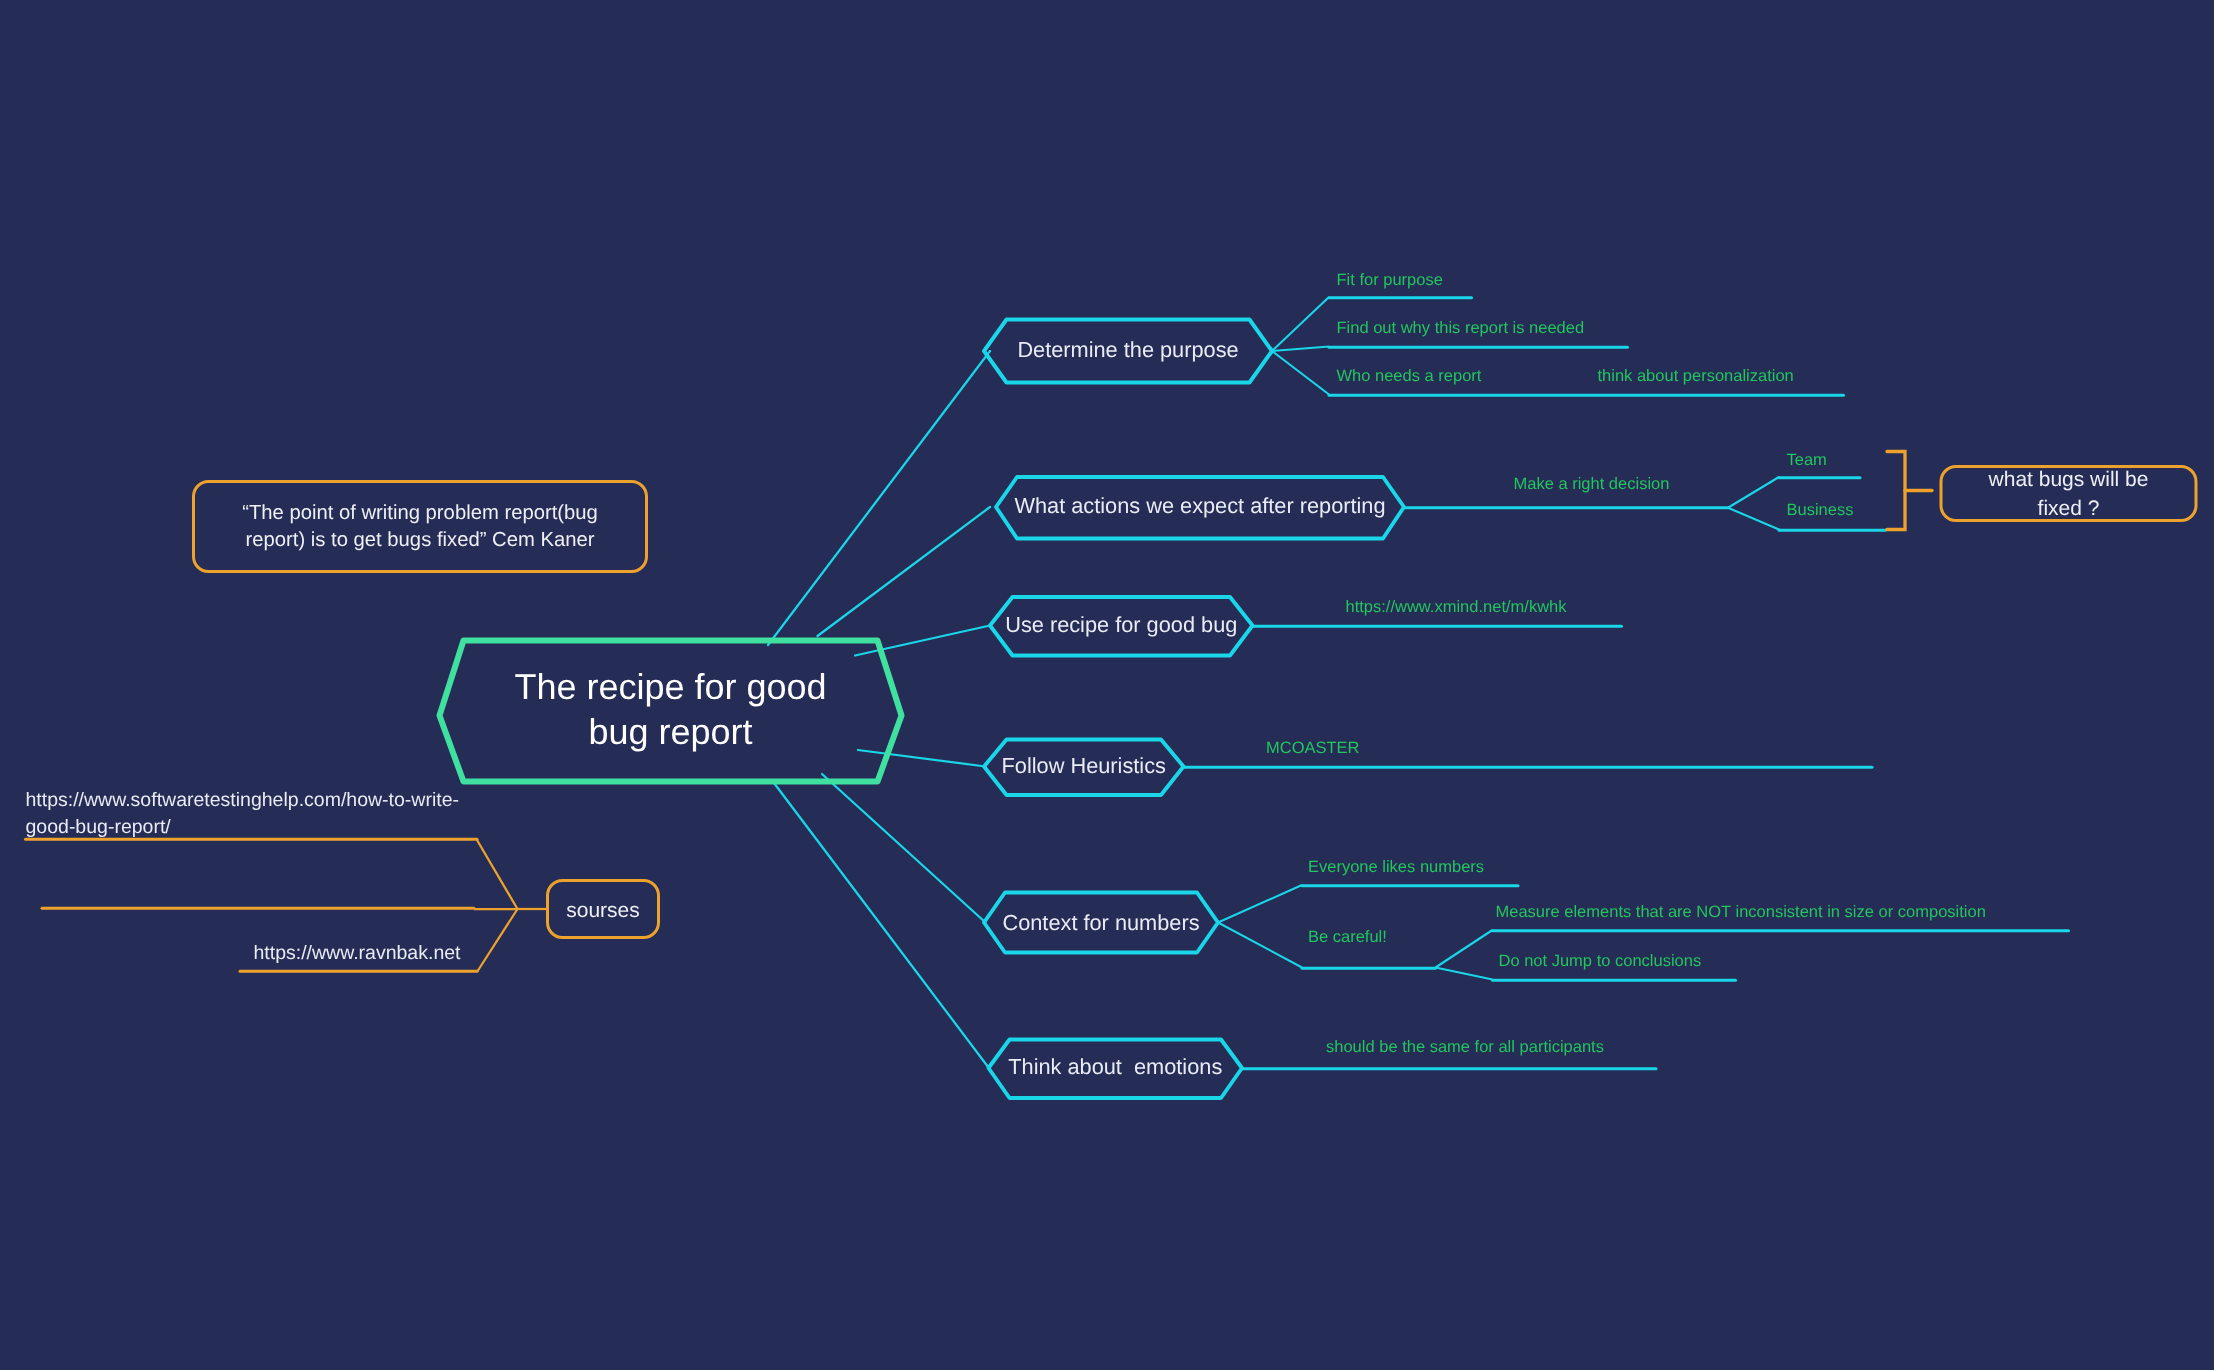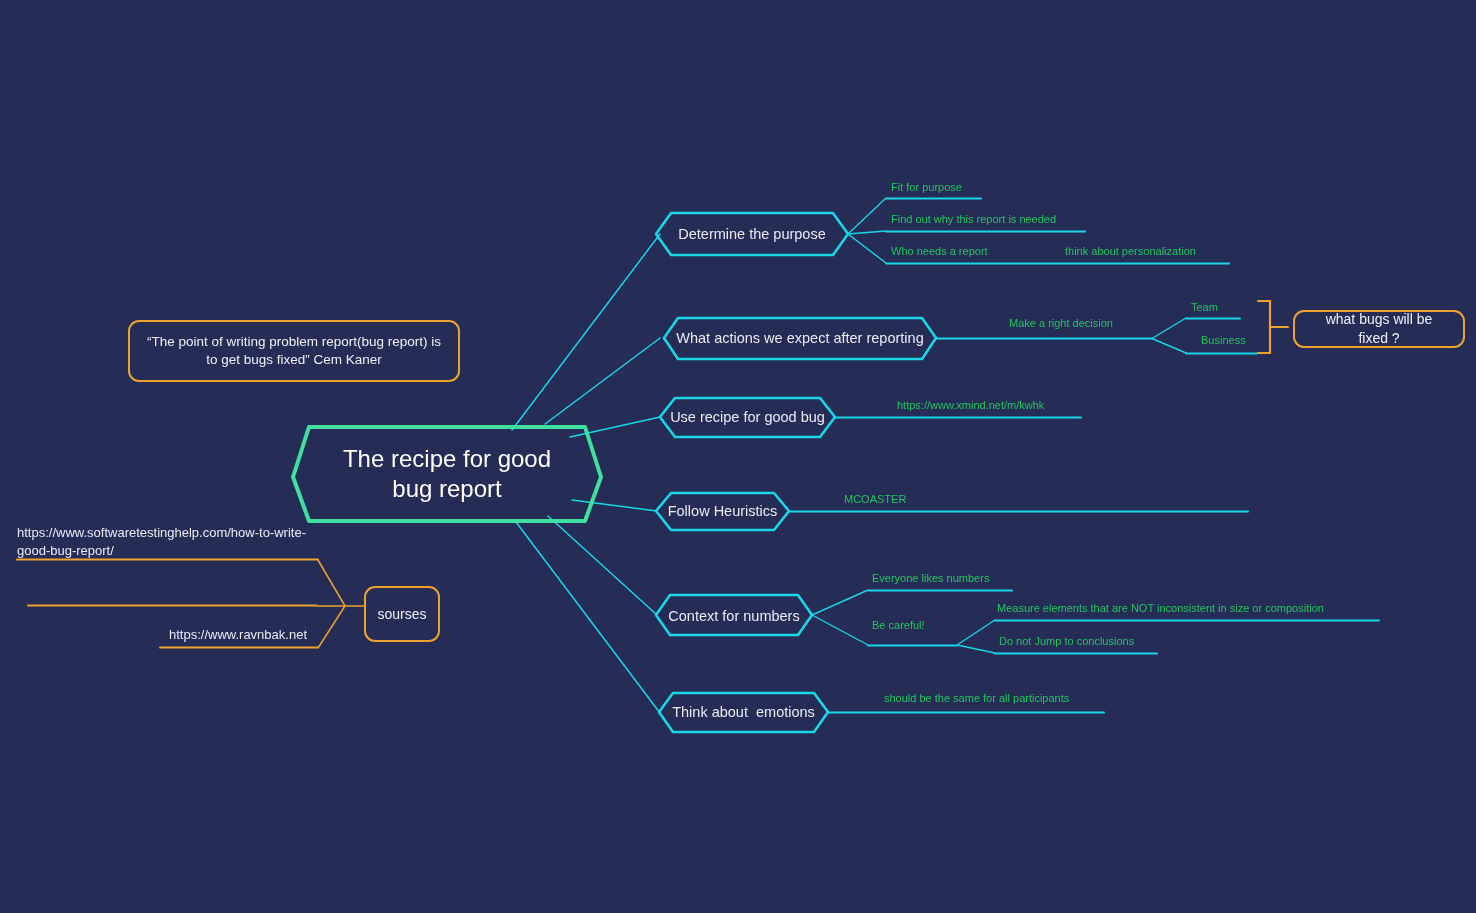--- a/index.html
+++ b/index.html
@@ -199,46 +199,46 @@
   <div class="sub" style="left:891px; top:212px;">Find out why this report is needed</div>
 
   <div class="sub" style="left:891px; top:244px;">Who needs a report</div>
 
   <div class="sub" style="left:1065px; top:244px;">think about personalization</div>
 
   <div class="sub" style="left:1009px; top:316px;">Make a right decision</div>
 
   <div class="sub" style="left:1191px; top:300px;">Team</div>
 
-  <div class="sub" style="left:1191px; top:333px;margin-left:10px;">Business</div>
+  <div class="sub" style="left:1191px; top:333px;">Business</div>
 
   <div class="sub" style="left:897px; top:398px;">https://www.xmind.net/m/kwhk</div>
 
   <div class="sub" style="left:844px; top:492px;">MCOASTER</div>
 
 
   <div class="sub" style="left:872px; top:571px;">Everyone likes numbers</div>
 
   <div class="sub" style="left:872px; top:618px;">Be careful!</div>
 
   <div class="sub" style="left:997px; top:601px;">Measure elements that are NOT inconsistent in size or composition</div>
 
   <div class="sub" style="left:999px; top:634px;">Do not Jump to conclusions</div>
 
   <div class="sub" style="left:884px; top:691px;">should be the same for all participants</div>
 
-  <div class="boxnode quote-box" style="left:128px; top:320px; width:332px; height:62px;">
+  <div class="boxnode quote-box" style="left:128px; top:320px; width:304px; height:62px;">
     <span>“The point of writing problem report(bug report) is to get bugs fixed” Cem Kaner</span>
   </div>
 
   <div class="boxnode q-box" style="left:1293px; top:310px; width:172px; height:38px;">
     <span>what bugs will be fixed ?</span>
   </div>
 
-  <div class="boxnode src-box" style="left:364px; top:586px; width:76px; height:56px;">
+  <div class="boxnode src-box" style="left:364px; top:586px; width:76px; height:40px;">
     <span>sourses</span>
   </div>
 
   <div class="osub" style="left:17px; top:524px; width:301px;">https://www.softwaretestinghelp.com/how-to-write-good-bug-report/</div>
 
 
   <div class="osub right" style="left:160px; top:626px; width:147px;">https://www.ravnbak.net</div>
 
 </div>
 

